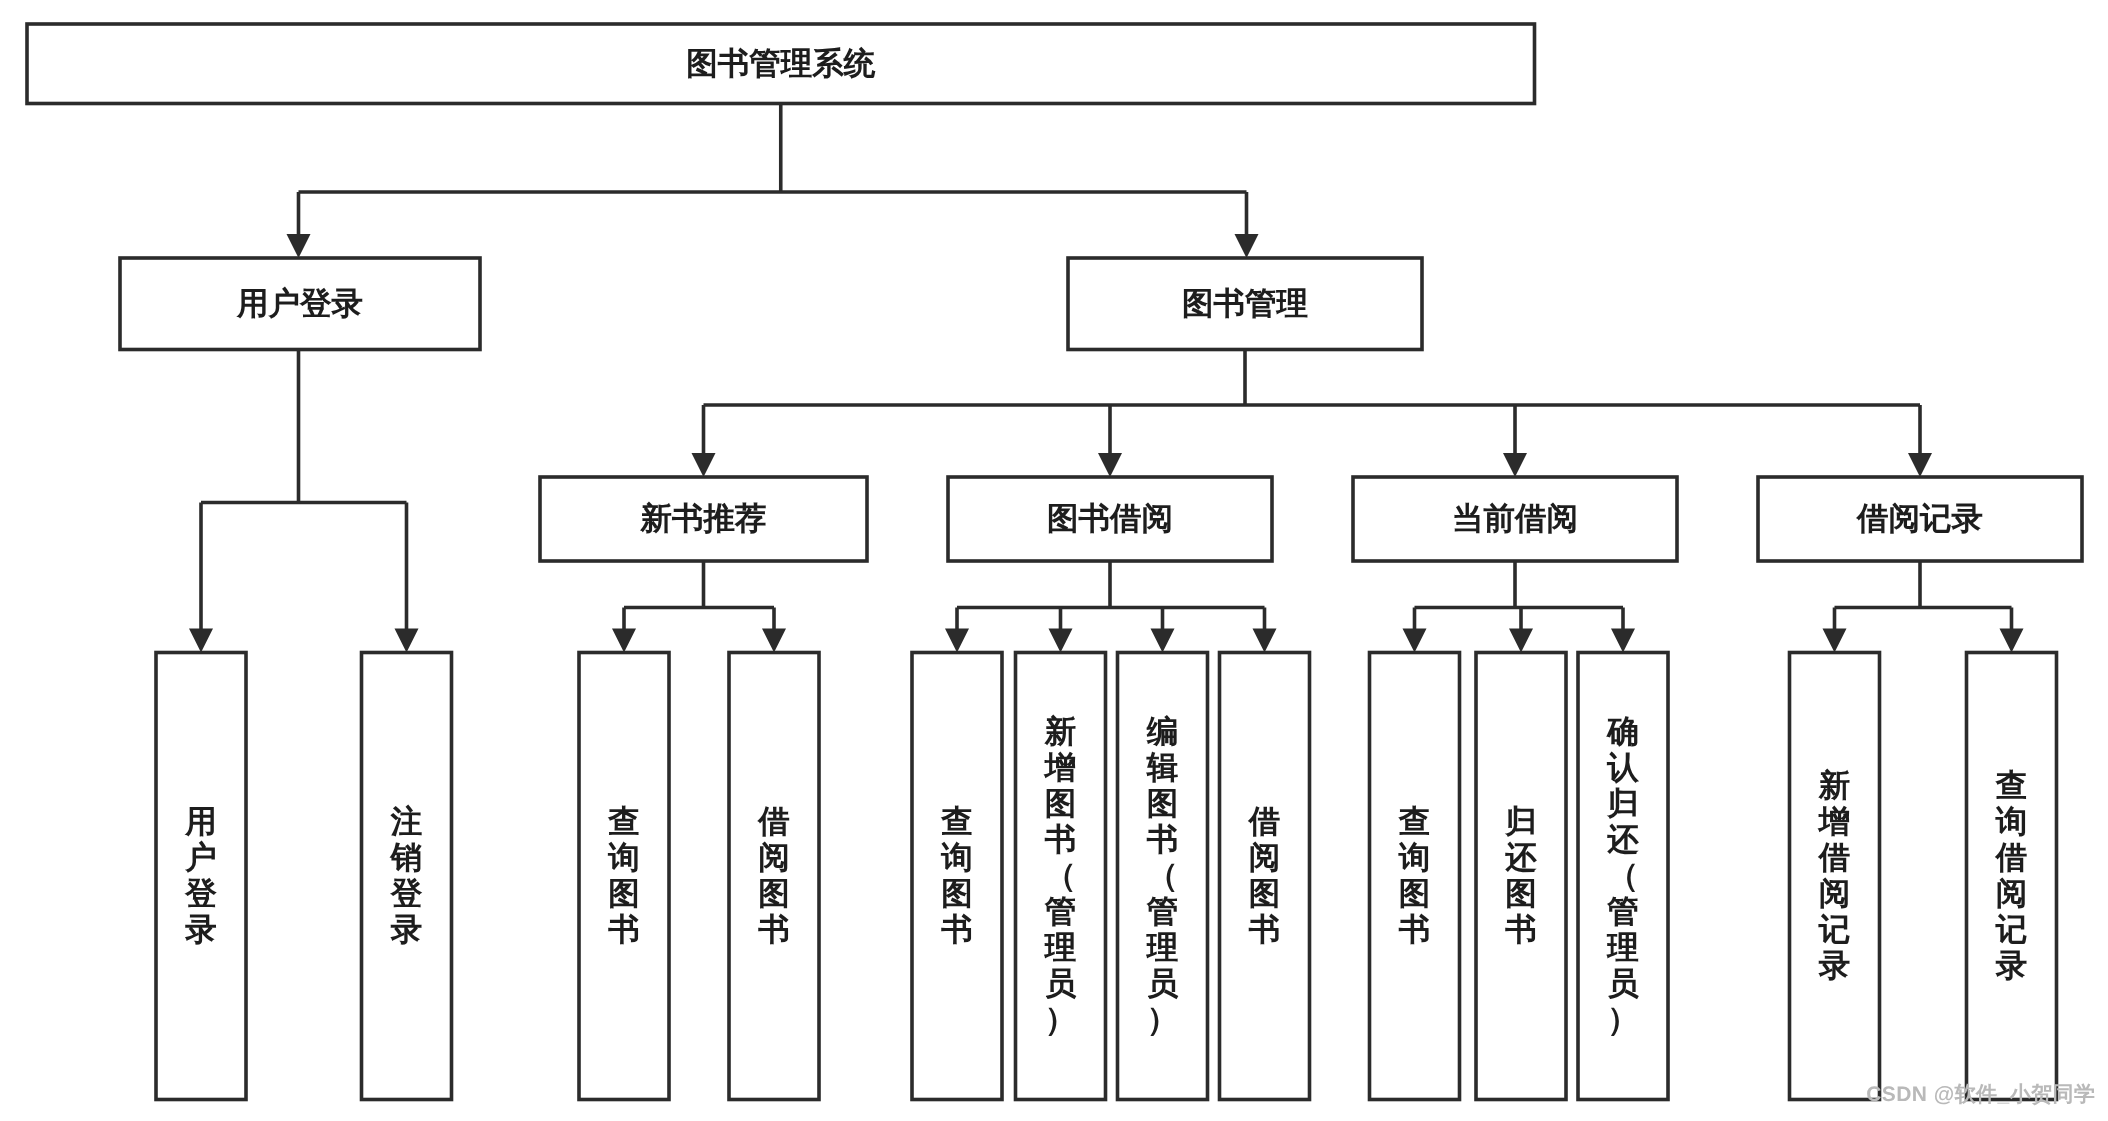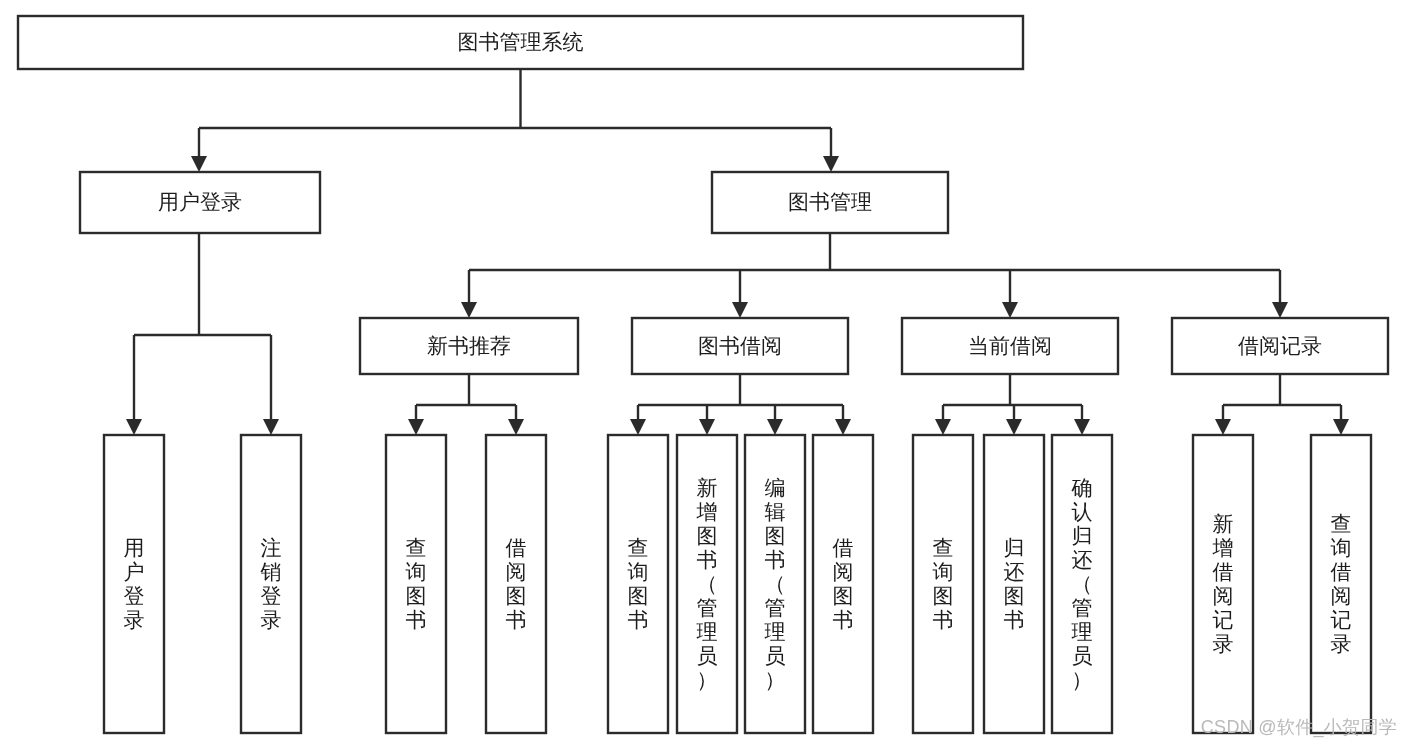--- a/index.html
+++ b/index.html
@@ -13,20 +13,21 @@
     font-family: "Liberation Sans", "DejaVu Sans", sans-serif;
     overflow: hidden;
     position: relative;
   }
   #diagram-root {
     position: absolute;
     left: 0;
     top: 0;
     width: 1405px;
     height: 743px;
+    font-weight: bold;
   }
   .node-rect {
     fill: #ffffff;
     stroke: #2b2b2b;
     stroke-width: 2.4;
   }
   .node-label {
     font-family: "Liberation Sans", "DejaVu Sans", sans-serif;
     fill: #1d1d1d;
     font-size: 21px;
@@ -46,21 +47,21 @@
   }
   .arrow-head {
     fill: #2b2b2b;
     stroke: none;
   }
   .watermark {
     position: absolute;
     right: 8px;
     bottom: 4px;
     font-family: "Liberation Sans", "DejaVu Sans", sans-serif;
-    font-size: 18px;
+    font-size: 14px;
     color: #b9b9b9;
     white-space: nowrap;
     letter-spacing: 0.3px;
     margin-top: 12px;
   }
 </style>
 </head>
 <body>
 
 <div id="diagram-root">

